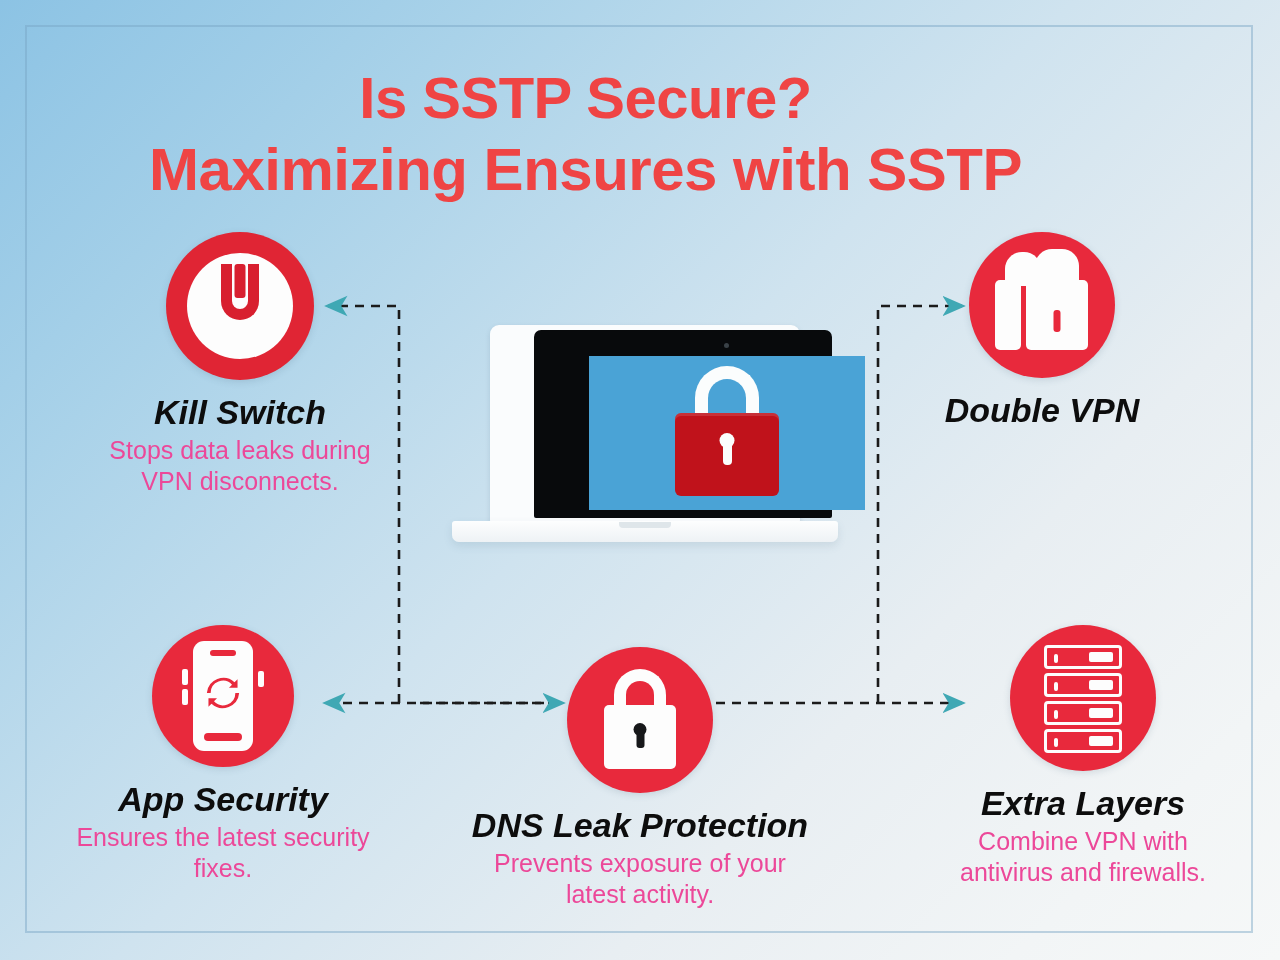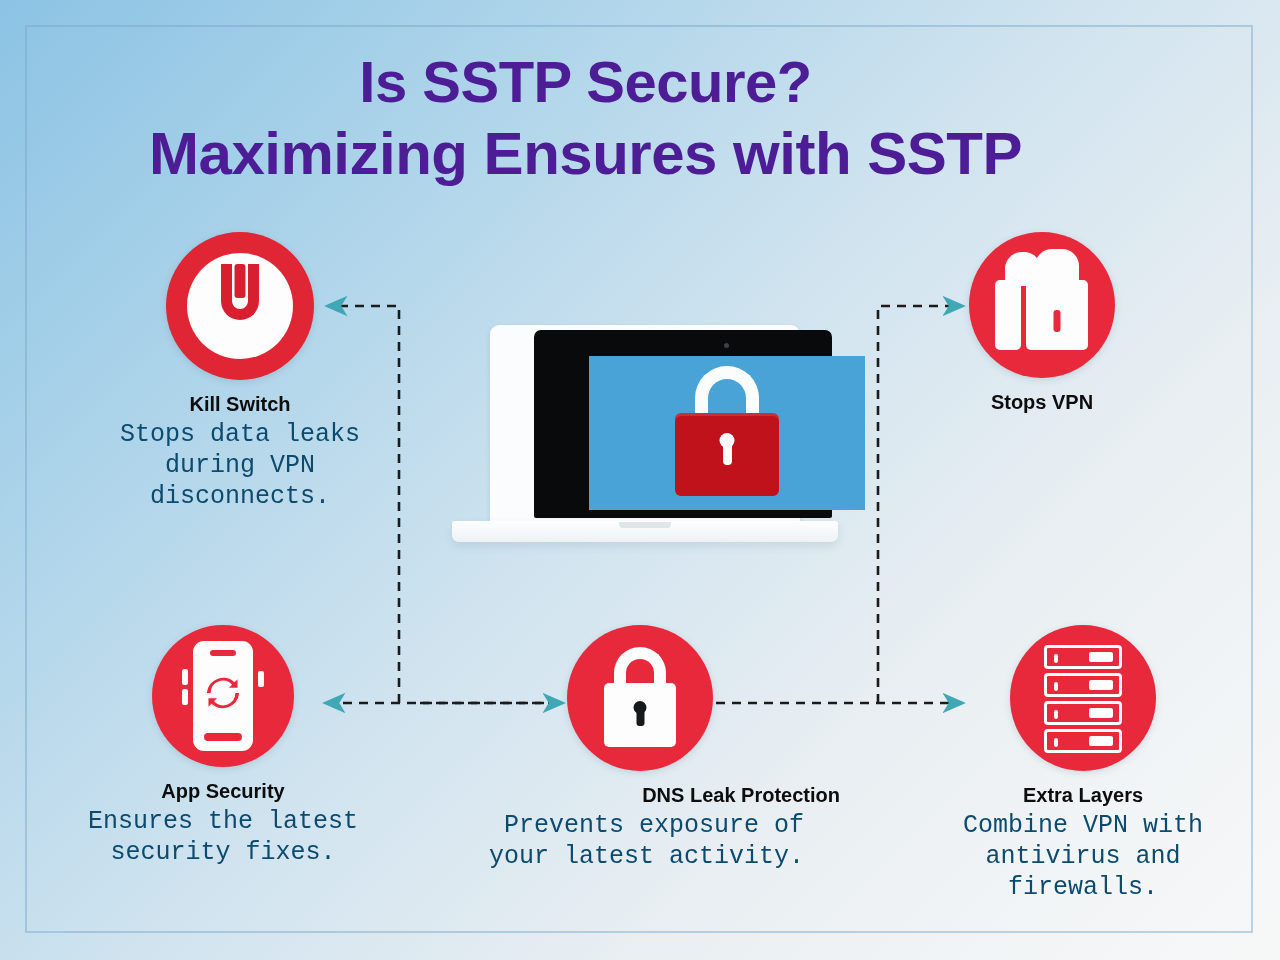--- a/index.html
+++ b/index.html
@@ -10,22 +10,22 @@
     position:relative;
   }
   
   #frame{
     position:absolute;left:25px;top:25px;width:1228px;height:908px;
     border:2px solid rgba(120,165,195,.45);
     box-sizing:border-box;pointer-events:none;
   }
 
   #title{
-    position:absolute;left:0;top:46px;width:1171px;text-align:center;
-    font-size:58px;font-weight:bold;color:#4c1d95;line-height:1.23;
+    position:absolute;left:0;top:62px;width:1171px;text-align:center;
+    font-size:58px;font-weight:bold;color:#ef4444;line-height:1.23;
     letter-spacing:-.5px;
   }
   #title .l2{display:block;font-size:60px;}
 
   
   svg#wires{position:absolute;left:0;top:0;width:1280px;height:960px;}
 
   
   #laptop{position:absolute;left:452px;top:325px;width:386px;height:230px;}
   #lidOuter{
@@ -71,22 +71,22 @@
     position:absolute;left:50%;top:197px;transform:translateX(-50%);
     width:52px;height:6px;background:#dfe6ea;border-radius:0 0 4px 4px;
   }
 
   
   .node{position:absolute;text-align:center;}
   .badge{
     border-radius:50%;margin:0 auto;position:relative;
     box-shadow:0 2px 7px rgba(60,90,110,.17);
   }
-  .h{font-size:20px;font-weight:bold;color:#0d0d0d;margin-top:13px;line-height:1.12;}
-  .d{font-size:25px;color:#0c4a6e;line-height:1.24;margin-top:4px;font-family:Liberation Mono, monospace;}
+  .h{font-size:34px;font-weight:bold;color:#0d0d0d;margin-top:13px;line-height:1.12;font-style:italic;}
+  .d{font-size:25px;color:#ec4899;line-height:1.24;margin-top:4px;}
 
   .badge{background:#e8293c;}
   
   #b-kill{width:148px;height:148px;background:#e02534;}
   #ksWhite{position:absolute;left:21px;top:21px;width:106px;height:106px;border-radius:50%;background:#fdfdfd;}
   #ksU{
     position:absolute;left:50%;top:32px;transform:translateX(-50%);
     width:38px;height:56px;border:11px solid #d81f2f;border-top:none;
     border-radius:0 0 20px 20px;box-sizing:border-box;
   }
@@ -173,42 +173,42 @@
 
 <div class="node" style="left:872px;top:232px;width:340px;">
   <div class="badge" id="b-dvpn">
     <div class="dl-sh" style="left:36px;top:20px;width:36px;height:34px;"></div>
     <div class="dl-sh" style="left:66px;top:17px;width:44px;height:38px;"></div>
     <div class="dl-bd" style="left:26px;top:48px;width:26px;height:70px;"></div>
     <div class="dl-bd" style="left:57px;top:48px;width:62px;height:70px;">
       <div style="position:absolute;left:50%;top:30px;transform:translateX(-50%);width:7px;height:22px;border-radius:3px;background:#e8293c;"></div>
     </div>
   </div>
-  <div class="h">Stops VPN</div>
+  <div class="h">Double VPN</div>
 </div>
 
 <div class="node" style="left:68px;top:625px;width:310px;">
   <div class="badge" id="b-app">
     <div class="phBtn" style="left:30px;top:44px;"></div>
     <div class="phBtn" style="left:30px;top:64px;"></div>
     <div class="phBtn" style="right:30px;top:46px;"></div>
     <div id="phone">
       <div id="phSpk"></div>
       <svg viewBox="0 0 40 40" width="38" height="38" style="position:absolute;left:11px;top:33px;">
         <path d="M7,20 a13,13 0 0 1 22.5,-8.8 l-3.2,3.2 h9 v-9 l-3.2,3.2 A17.5,17.5 0 0 0 3,20 z" fill="#e8293c"></path>
         <path d="M33,20 a13,13 0 0 1 -22.5,8.8 l3.2,-3.2 h-9 v9 l3.2,-3.2 A17.5,17.5 0 0 0 37,20 z" fill="#e8293c"></path>
       </svg>
       <div id="phBar"></div>
     </div>
   </div>
   <div class="h">App Security</div>
   <div class="d" style="padding:0 4px;">Ensures the latest security fixes.</div>
 </div>
 
-<div class="node" style="left:440px;top:625px;width:400px;text-align:right;">
+<div class="node" style="left:440px;top:647px;width:400px;">
   <div class="badge" id="b-dns">
     <div id="dnShackle"></div>
     <div id="dnBody">
         <div id="dnHole"></div>
       </div>
   </div>
   <div class="h">DNS Leak Protection</div>
   <div class="d" style="padding:0 36px;">Prevents exposure of your latest activity.</div>
 </div>
 

